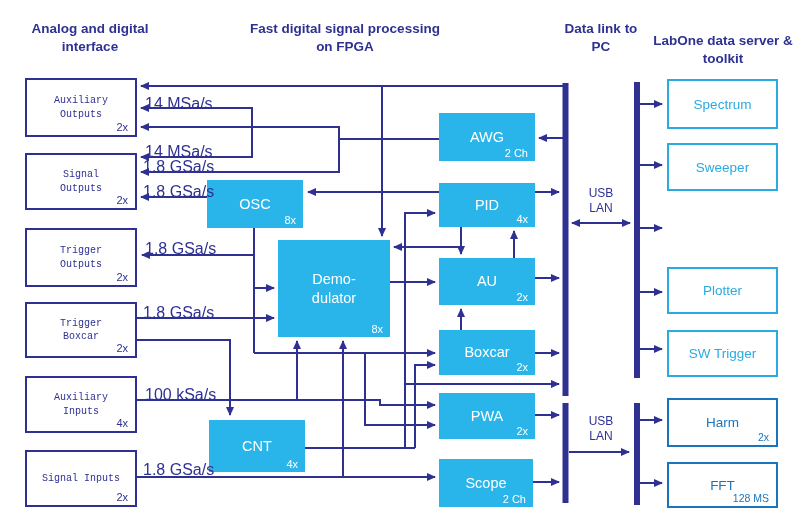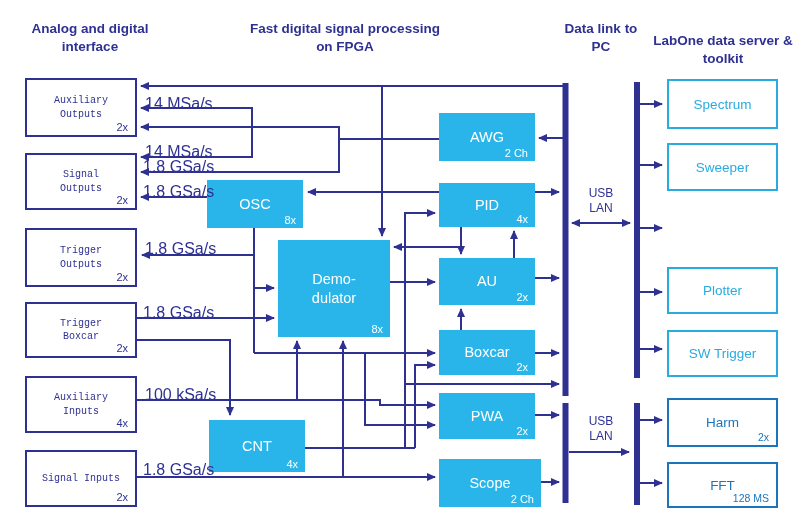--- a/index.html
+++ b/index.html
@@ -166,21 +166,21 @@
     <span class="cnt">2x</span>
   </div>
   <div class="blk" style="left:209px;top:420px;width:96px;height:52px">
     <span class="lbl">CNT</span>
     <span class="cnt">4x</span>
   </div>
   <div class="blk" style="left:439px;top:393px;width:96px;height:46px">
     <span class="lbl">PWA</span>
     <span class="cnt">2x</span>
   </div>
-  <div class="blk" style="left:439px;top:459px;width:102px;height:48px">
+  <div class="blk" style="left:439px;top:459px;width:94px;height:48px">
     <span class="lbl">Scope</span>
     <span class="cnt">2 Ch</span>
   </div>
 
   <div class="tk" style="top:79px;height:50px">
     <span class="lbl">Spectrum</span>
     <span class="cnt"></span>
   </div>
   <div class="tk" style="top:143px;height:48px">
     <span class="lbl">Sweeper</span>

